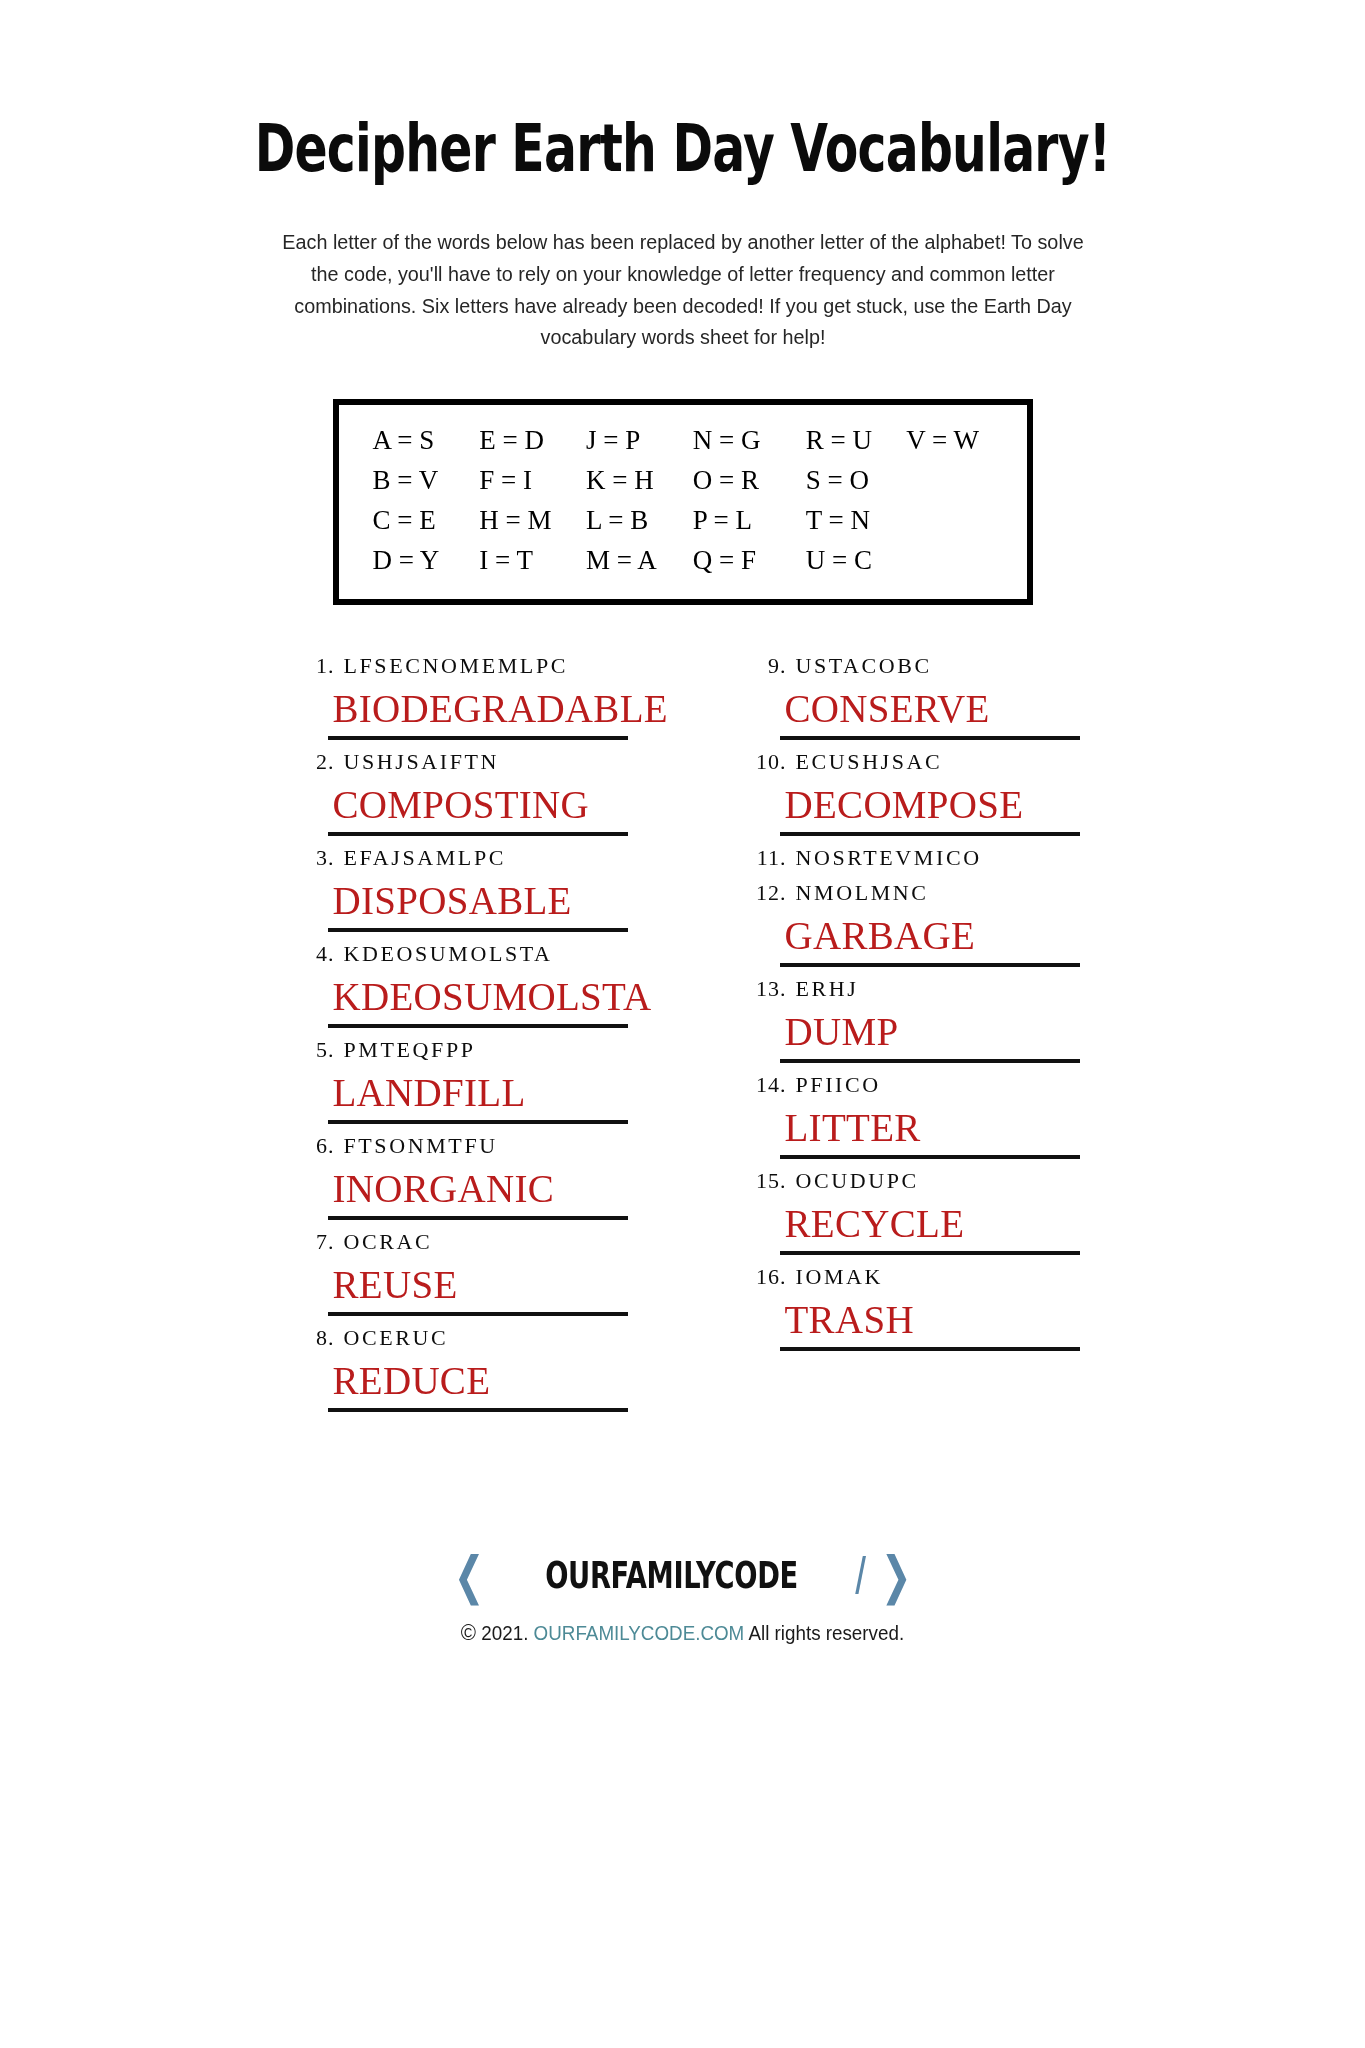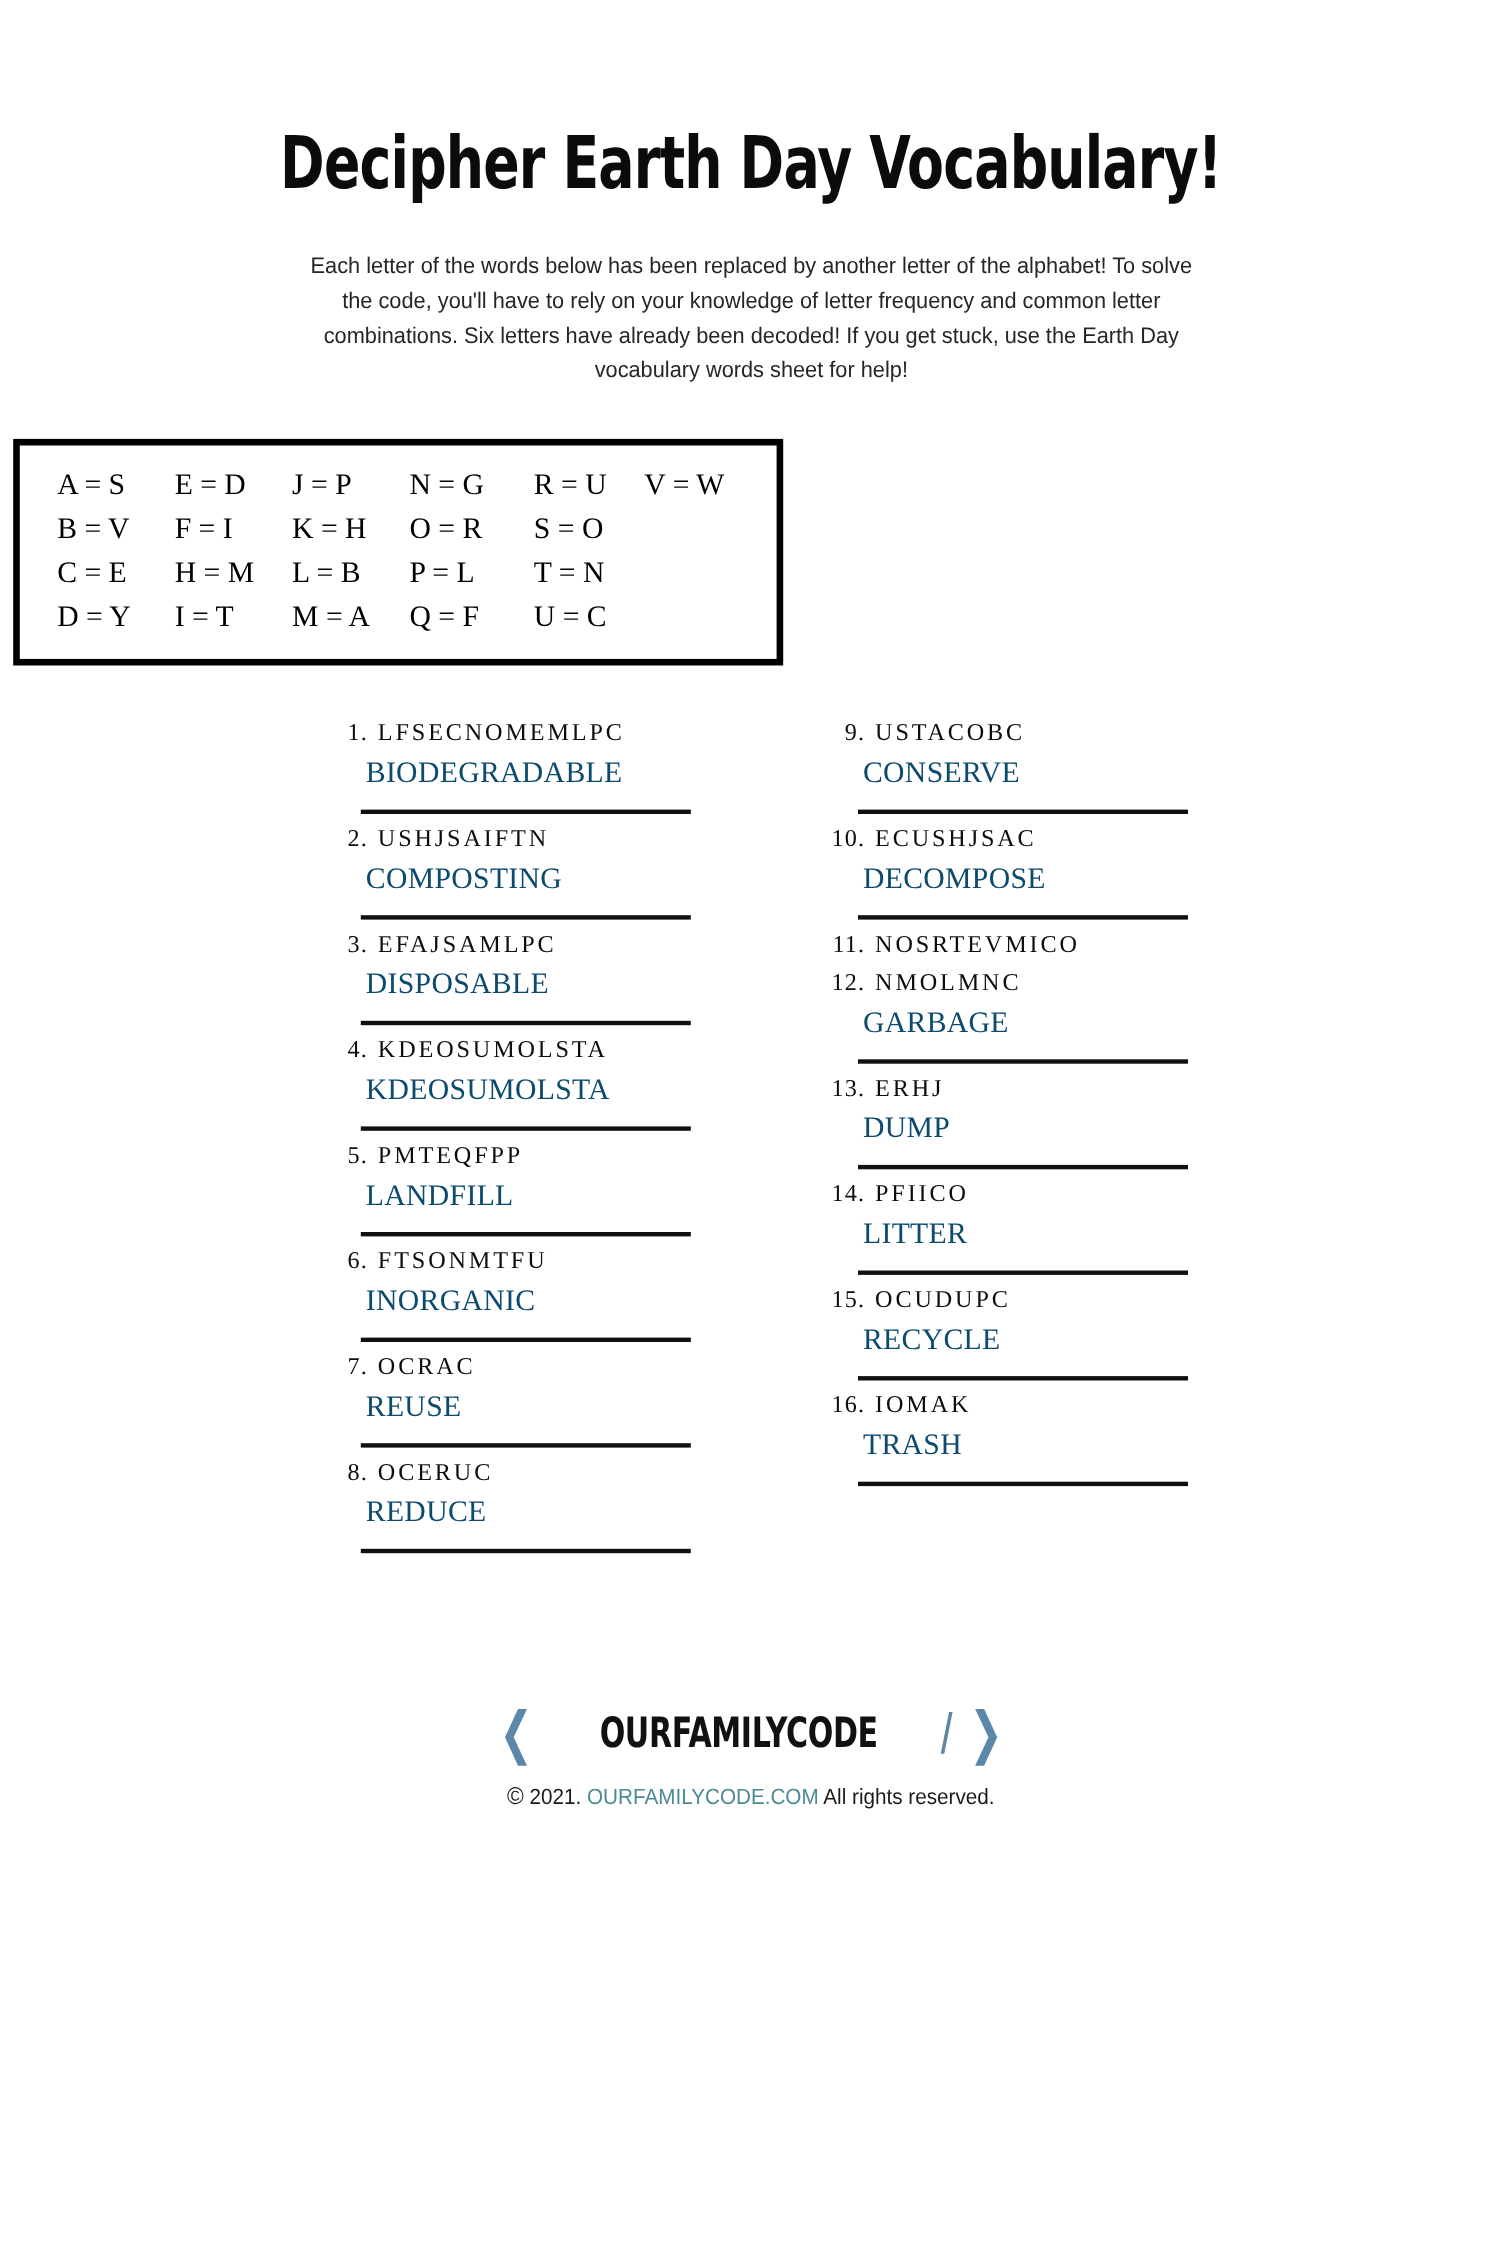--- a/index.html
+++ b/index.html
@@ -49,20 +49,21 @@
     font-size: 20.5px;
     line-height: 1.55;
     color: #262626;
     transform: scaleX(0.965);
     transform-origin: center top;
   }
 
   
   .keybox-wrap {
     display: flex;
+    justify-content: center;
     margin-top: 46px;
   }
   .keybox {
     border: 6px solid #000000;
     box-sizing: border-box;
     padding: 16px 26px 18px 34px;
     width: 700px;
   }
   .key-table {
     border-collapse: collapse;
@@ -123,22 +124,22 @@
     margin-top: 8px;
     margin-left: 30px;
     border-bottom: 4px solid #111111;
     height: 53px;
     display: flex;
     align-items: flex-start;
     box-sizing: border-box;
   }
   .answer {
     font-family: "Liberation Serif", serif;
-    font-size: 27px;
-    color: #0c4a6e;
+    font-size: 39px;
+    color: #b91c1c;
     letter-spacing: 0.3px;
     line-height: 1.12;
     padding-left: 5px;
   }
 
   
   .footer {
     position: absolute;
     left: 0;
     right: 0;

